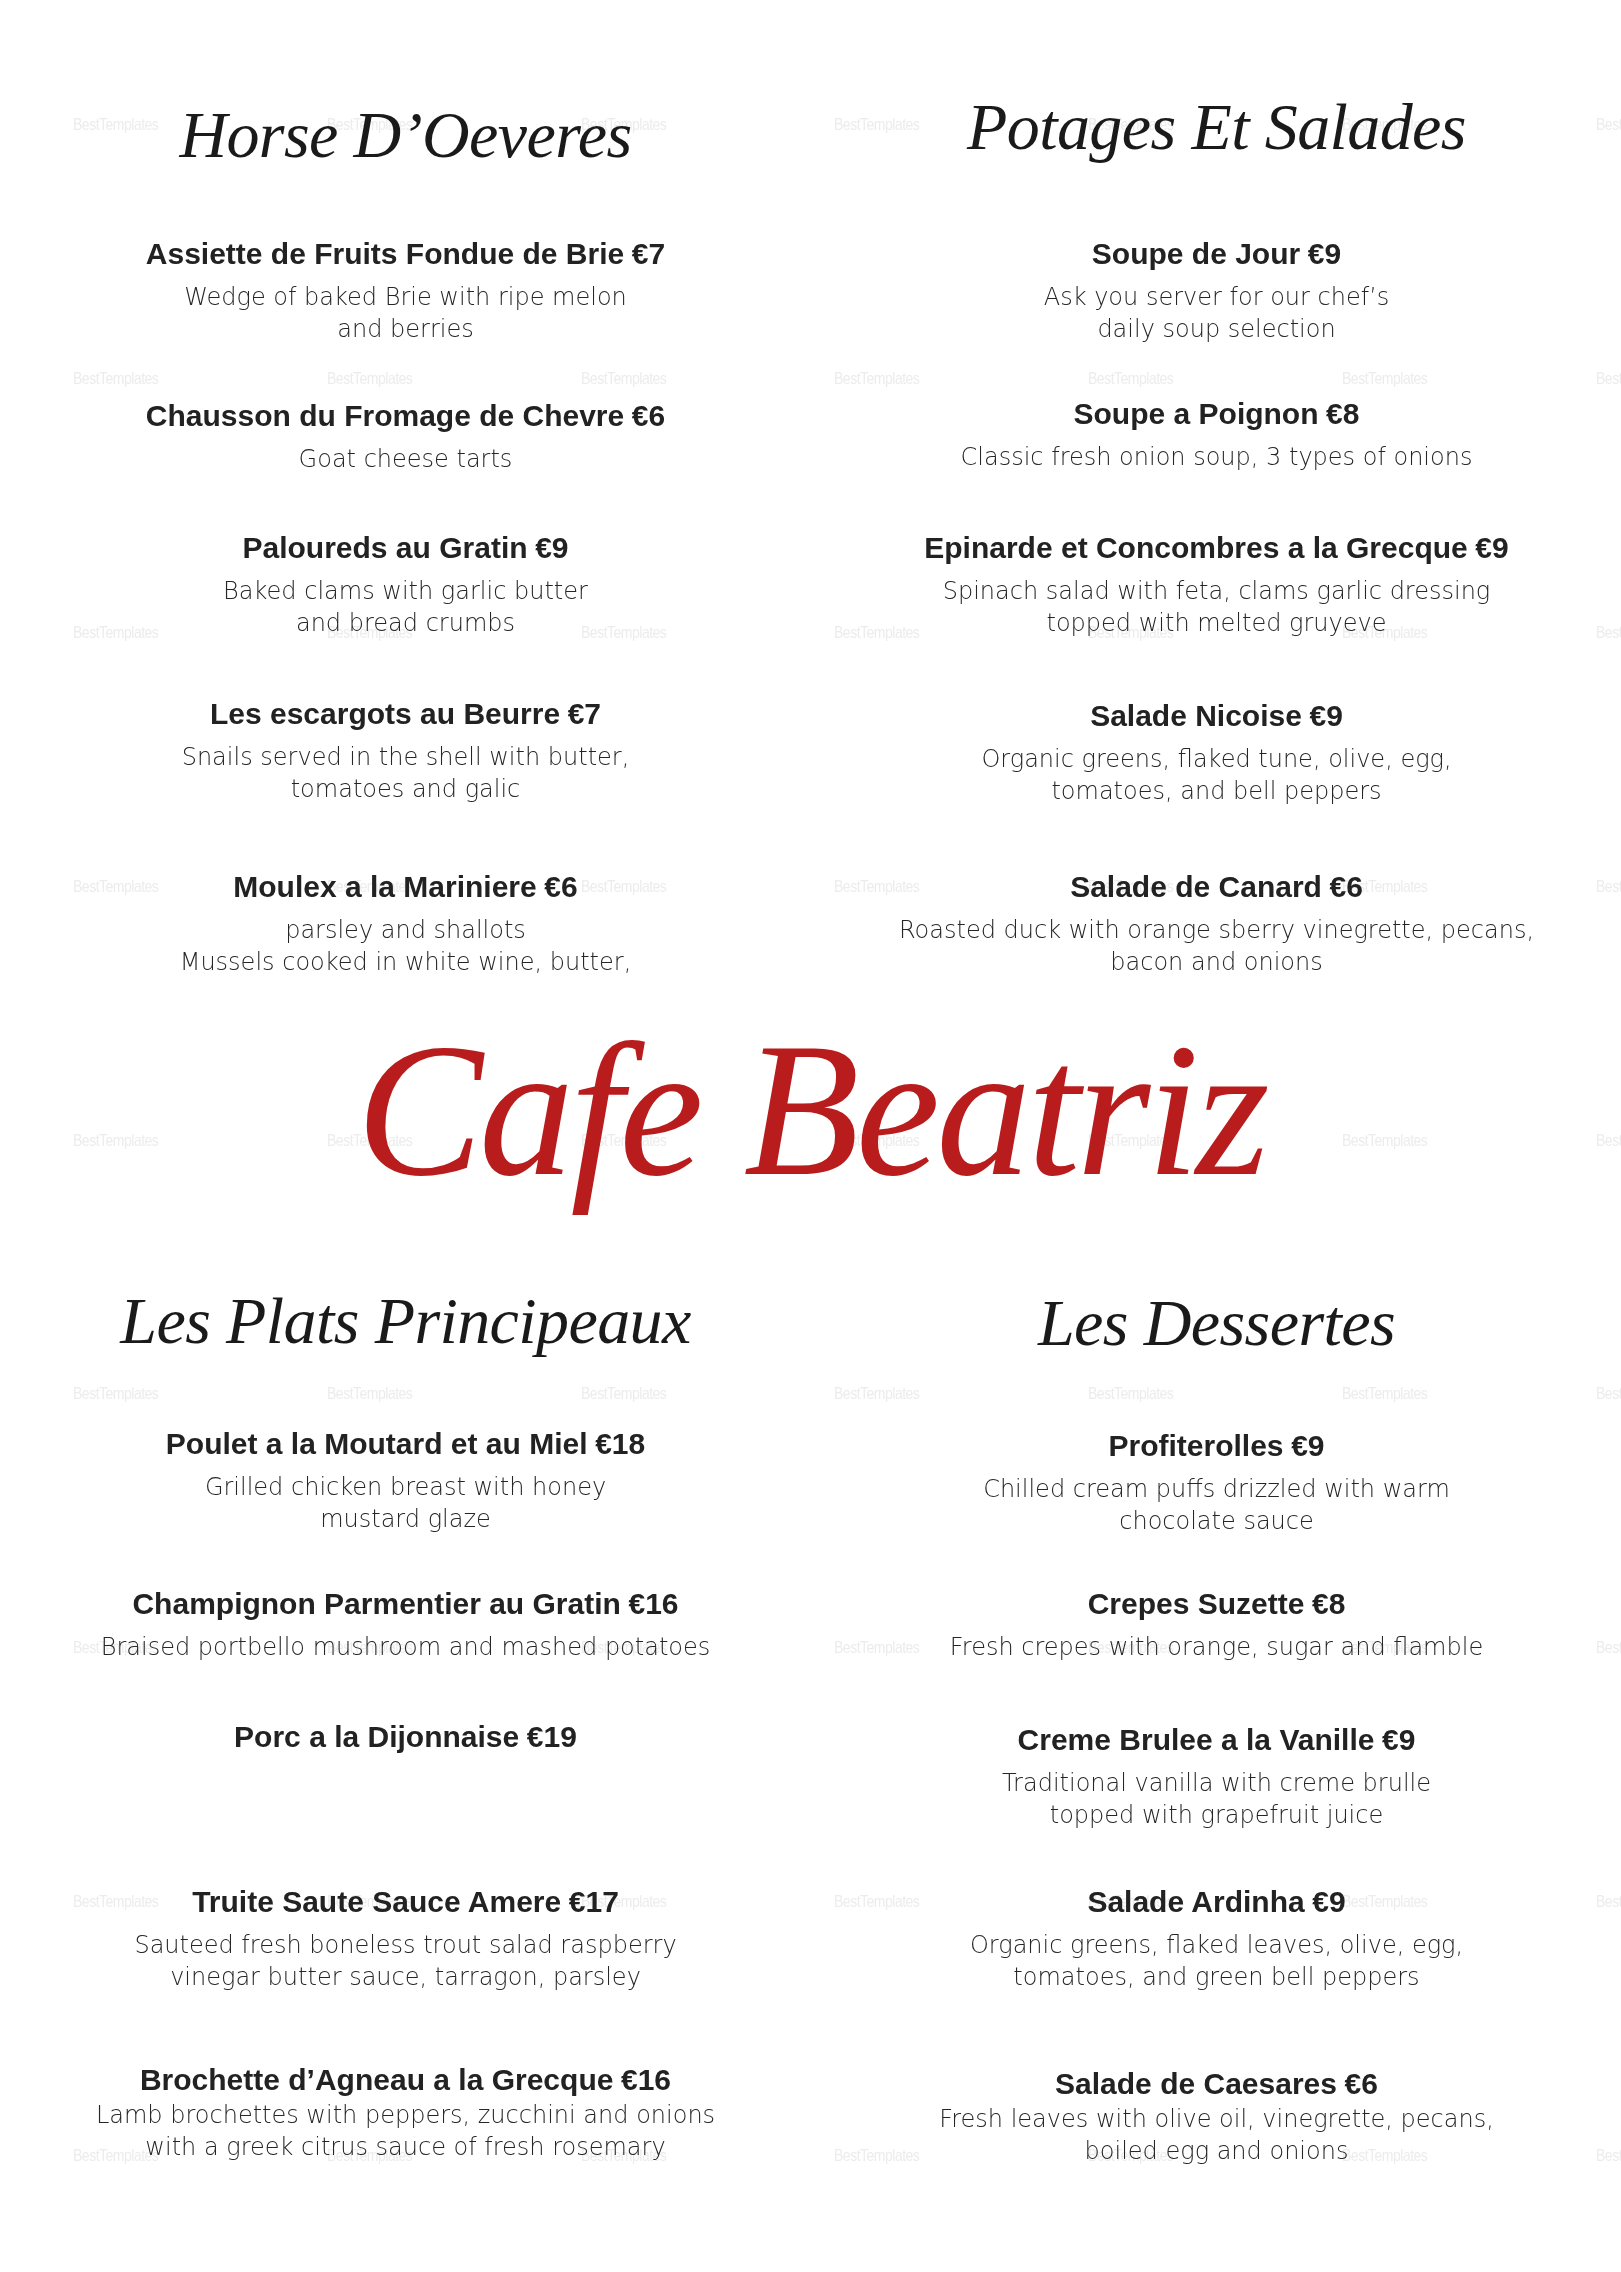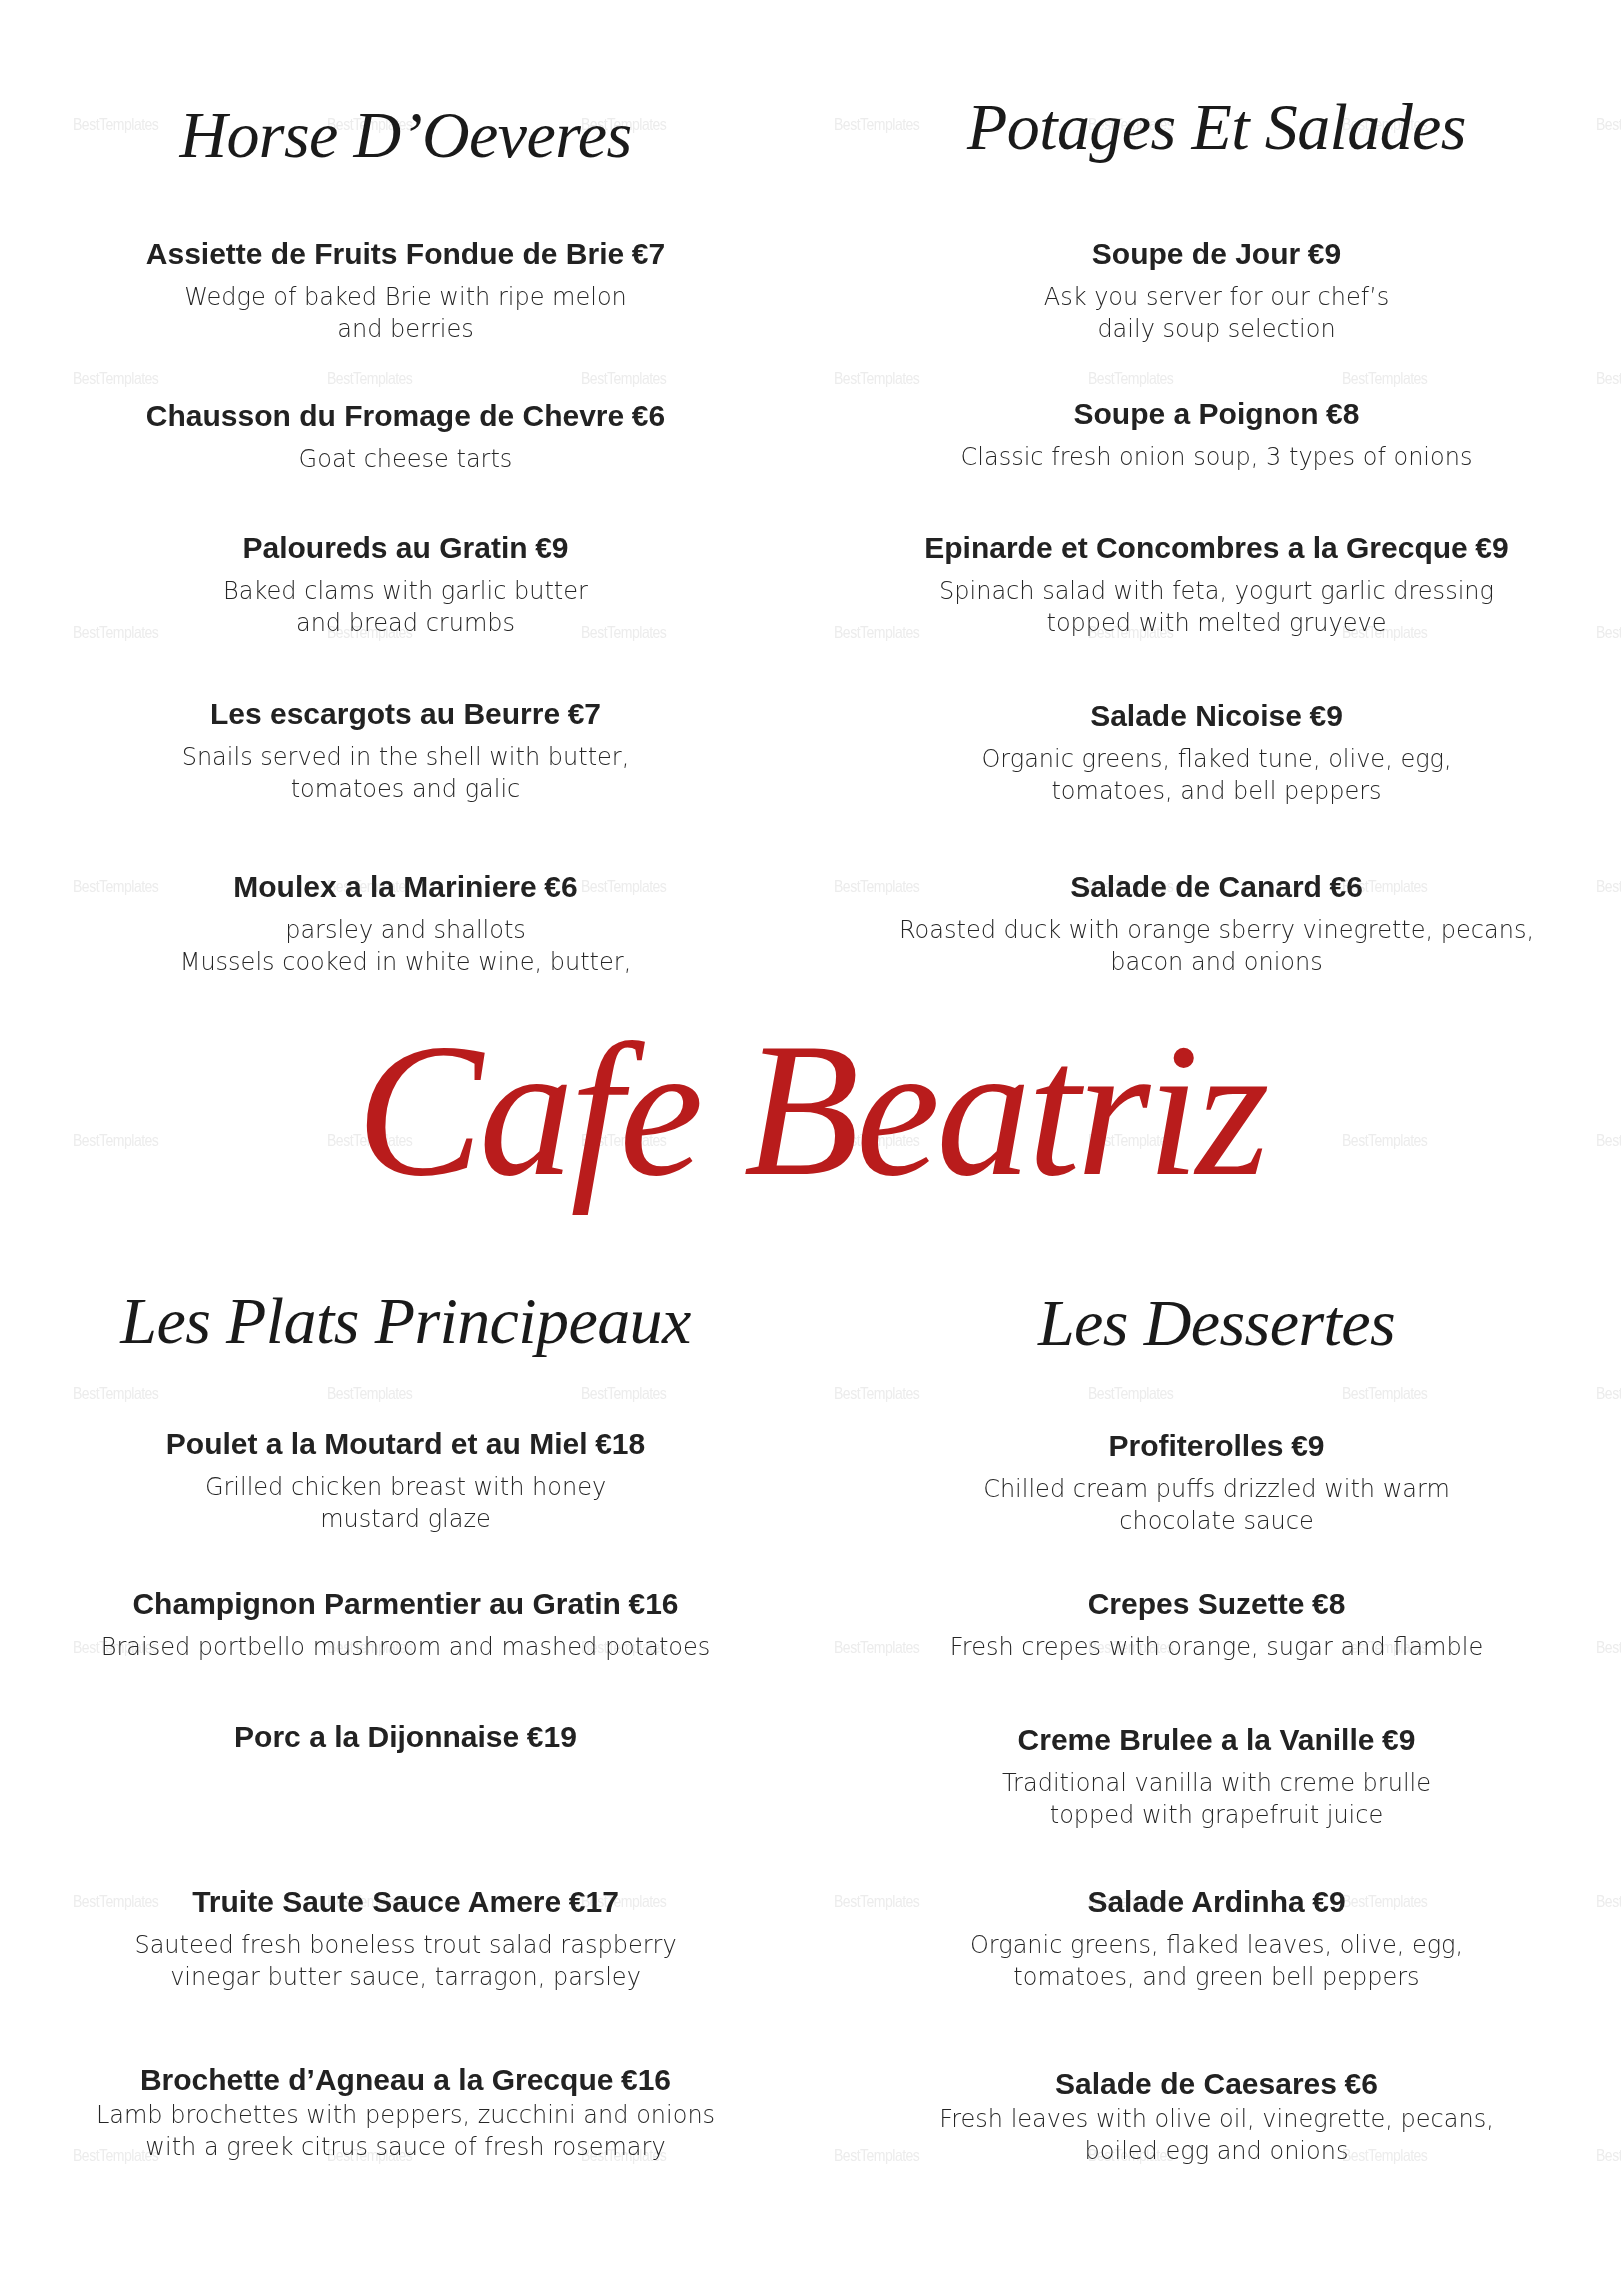--- a/index.html
+++ b/index.html
@@ -165,21 +165,21 @@
     </div>
     <div class="item" style="top:396px;">
       <div class="item-name"><span>Soupe a Poignon</span><span class="item-price">€8</span></div>
       <div class="item-desc">
           <span>Classic fresh onion soup, 3 types of onions</span>
         </div>
     </div>
     <div class="item" style="top:530px;">
       <div class="item-name"><span>Epinarde et Concombres a la Grecque</span><span class="item-price">€9</span></div>
       <div class="item-desc">
-          <span>Spinach salad with feta, yogurt garlic dressing</span>
+          <span>Spinach salad with feta, clams garlic dressing</span>
           <span>topped with melted gruyeve</span>
         </div>
     </div>
     <div class="item" style="top:698px;">
       <div class="item-name"><span>Salade Nicoise</span><span class="item-price">€9</span></div>
       <div class="item-desc">
           <span>Organic greens, flaked tune, olive, egg,</span>
           <span>tomatoes, and bell peppers</span>
         </div>
     </div>

